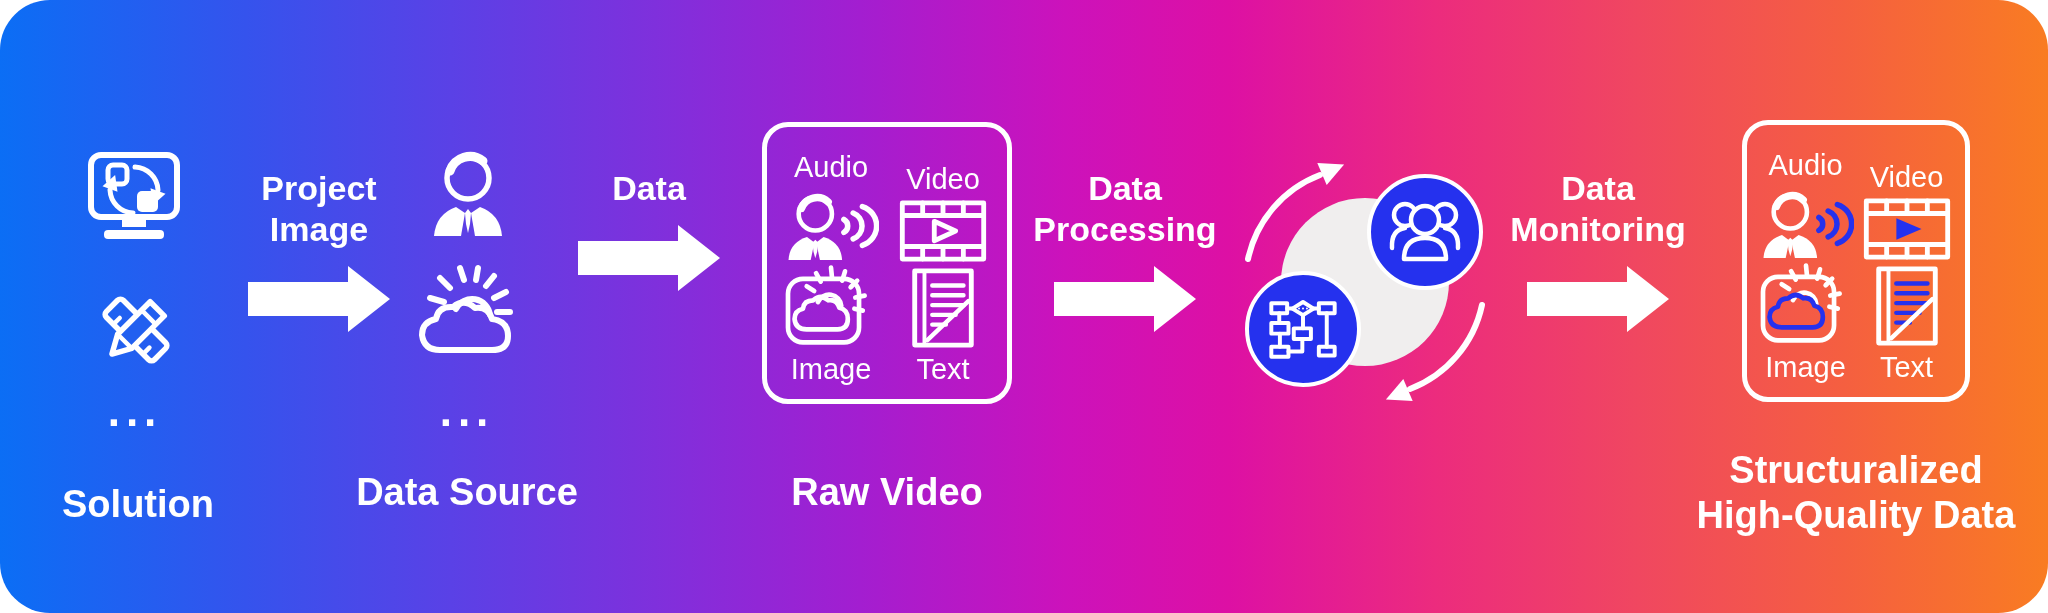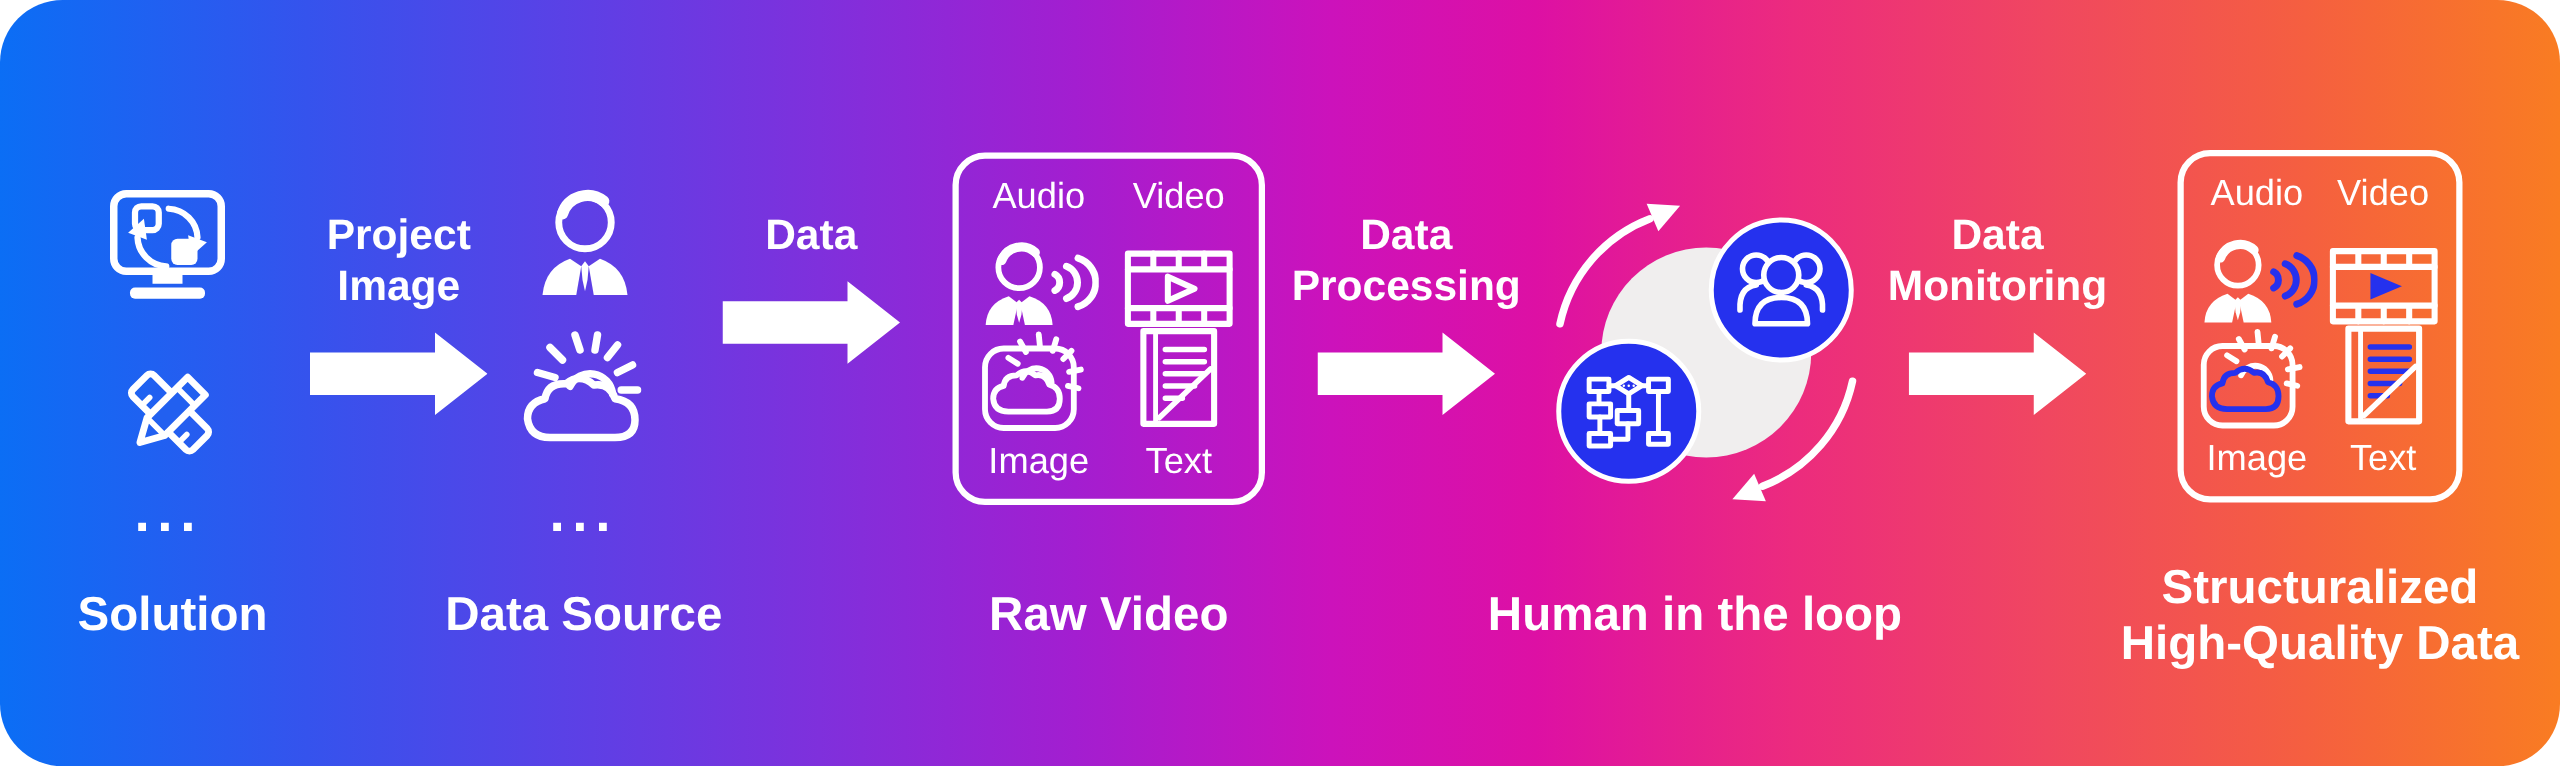--- a/index.html
+++ b/index.html
@@ -8,21 +8,21 @@
          background:linear-gradient(90deg,#0b6ef5 0%,#3553ed 12%,#5a41e6 22%,#7f30dc 32%,#a31ed0 42%,#cc12bb 52%,#dd10a4 60%,#ec2b7e 70%,#f04760 80%,#f55f40 90%,#f97c22 100%);
          overflow:hidden;}
   .abs{position:absolute;}
   .stage-label{position:absolute;color:#fff;font-weight:bold;font-size:38px;line-height:45px;text-align:center;}
   .arrow-group{position:absolute;display:flex;flex-direction:column;align-items:center;}
   .arrow-label{color:#fff;font-weight:bold;font-size:34px;line-height:41px;text-align:center;}
   .flow-arrow{margin-top:14px;}
   .dots{position:absolute;color:#fff;font-weight:bold;font-size:44px;letter-spacing:6px;text-align:center;line-height:30px;}
   .media-box{position:absolute;border:5px solid #fff;border-radius:26px;display:grid;
              grid-template-columns:1fr 1fr;grid-template-rows:1fr 1fr;padding:14px 8px;box-sizing:border-box;}
-  .cell{display:flex;flex-direction:column;align-items:center;justify-content:space-between;gap:5px;}
+  .cell{display:flex;flex-direction:column;align-items:center;justify-content:flex-end;gap:5px;}
   .cell-label{color:#fff;font-size:29px;font-weight:400;line-height:32px;}
   svg{display:block;}
   .st{stroke:#fff;fill:none;stroke-linecap:round;stroke-linejoin:round;}
   .fw{fill:#fff;stroke:none;}
   .accent-stroke{stroke:var(--accent);}
   .accent-fill{fill:var(--accent);stroke:none;}
 </style>
 </head>
 <body>
 
@@ -45,21 +45,21 @@
       <rect class="st" x="-12" y="-34" width="24" height="68" rx="4" stroke-width="5.5"></rect>
       <path class="st" d="M-12 -20 H-3 M-12 -6 H-3 M-12 8 H-3 M-12 22 H-3" stroke-width="4.5"></path>
     </g>
     <g transform="translate(44,44) rotate(45)">
       <path d="M-10 -30 H10 V16 L0 34 L-10 16 Z" fill="#2260f0" stroke="#fff" stroke-width="5.5" stroke-linejoin="round"></path>
       <path class="st" d="M-10 -18 H10 M-10 16 H10" stroke-width="4.5"></path>
     </g>
   </svg>
 
   <div class="dots" style="left:45px;top:396px;width:180px">...</div>
-  <div class="stage-label" style="left:8px;top:470px;width:260px">Solution</div>
+  <div class="stage-label" style="left:8px;top:482px;width:260px">Solution</div>
 
   <div class="arrow-group" style="left:229px;top:168px;width:180px">
     <div class="arrow-label">
       <div>Project</div>
         <div>Image</div>
     </div>
     <svg class="flow-arrow" width="142" height="70" viewBox="0 0 142 70">
       <polygon class="fw" points="0,18 100,18 100,2 142,35 100,68 100,52 0,52"></polygon>
     </svg>
   </div>
@@ -177,21 +177,20 @@
       <g transform="translate(210,86)" stroke="#fff" stroke-width="4.5" fill="none" stroke-linecap="round" stroke-linejoin="round">
         <circle cx="-20" cy="-17" r="11"></circle>
         <path d="M-33 16 Q-34 -2 -20 -4"></path>
         <circle cx="20" cy="-17" r="11"></circle>
         <path d="M33 16 Q34 -2 20 -4"></path>
         <circle cx="0" cy="-12" r="14" fill="var(--accent,#2531ee)"></circle>
         <path d="M-21 27 Q-21 6 0 6 Q21 6 21 27 Z" fill="var(--accent,#2531ee)"></path>
       </g>
     </g>
   </svg>
-  <div class="stage-label" style="left:1186px;top:470px;width:340px">Human in the loop</div>
 
   <div class="arrow-group" style="left:1508px;top:168px;width:180px">
     <div class="arrow-label">
       <div>Data</div>
         <div>Monitoring</div>
     </div>
     <svg class="flow-arrow" width="142" height="70" viewBox="0 0 142 70">
       <polygon class="fw" points="0,18 100,18 100,2 142,35 100,68 100,52 0,52"></polygon>
     </svg>
   </div>

